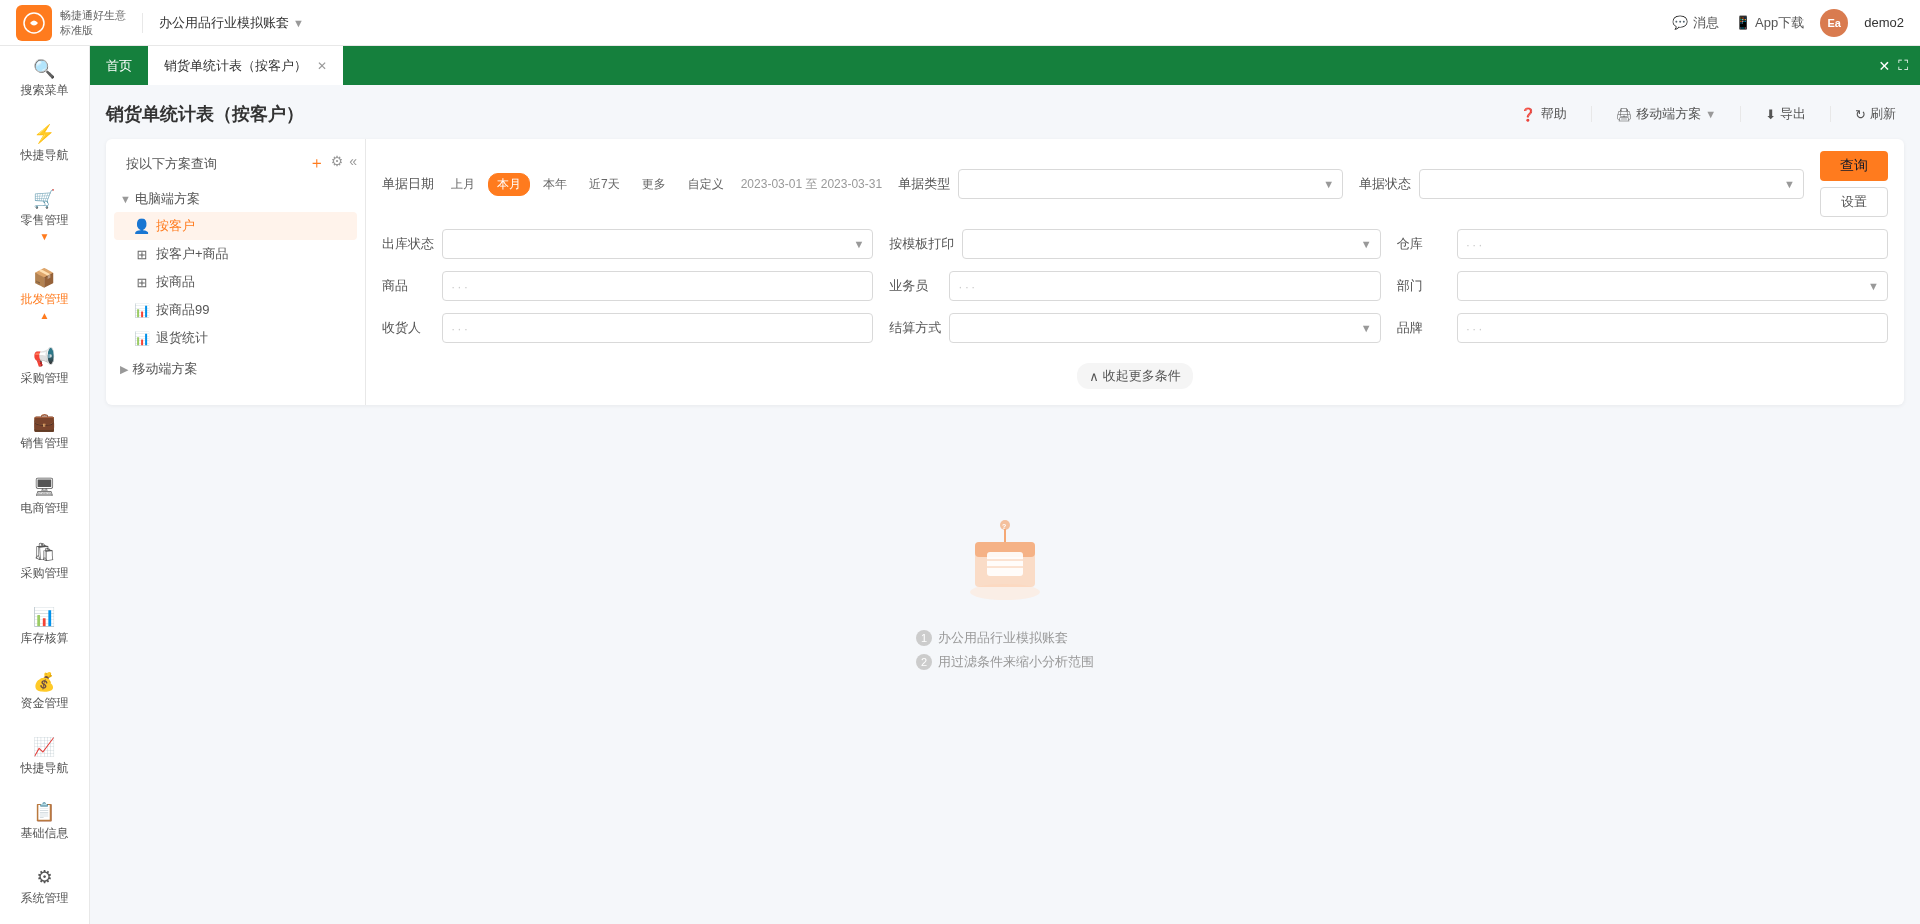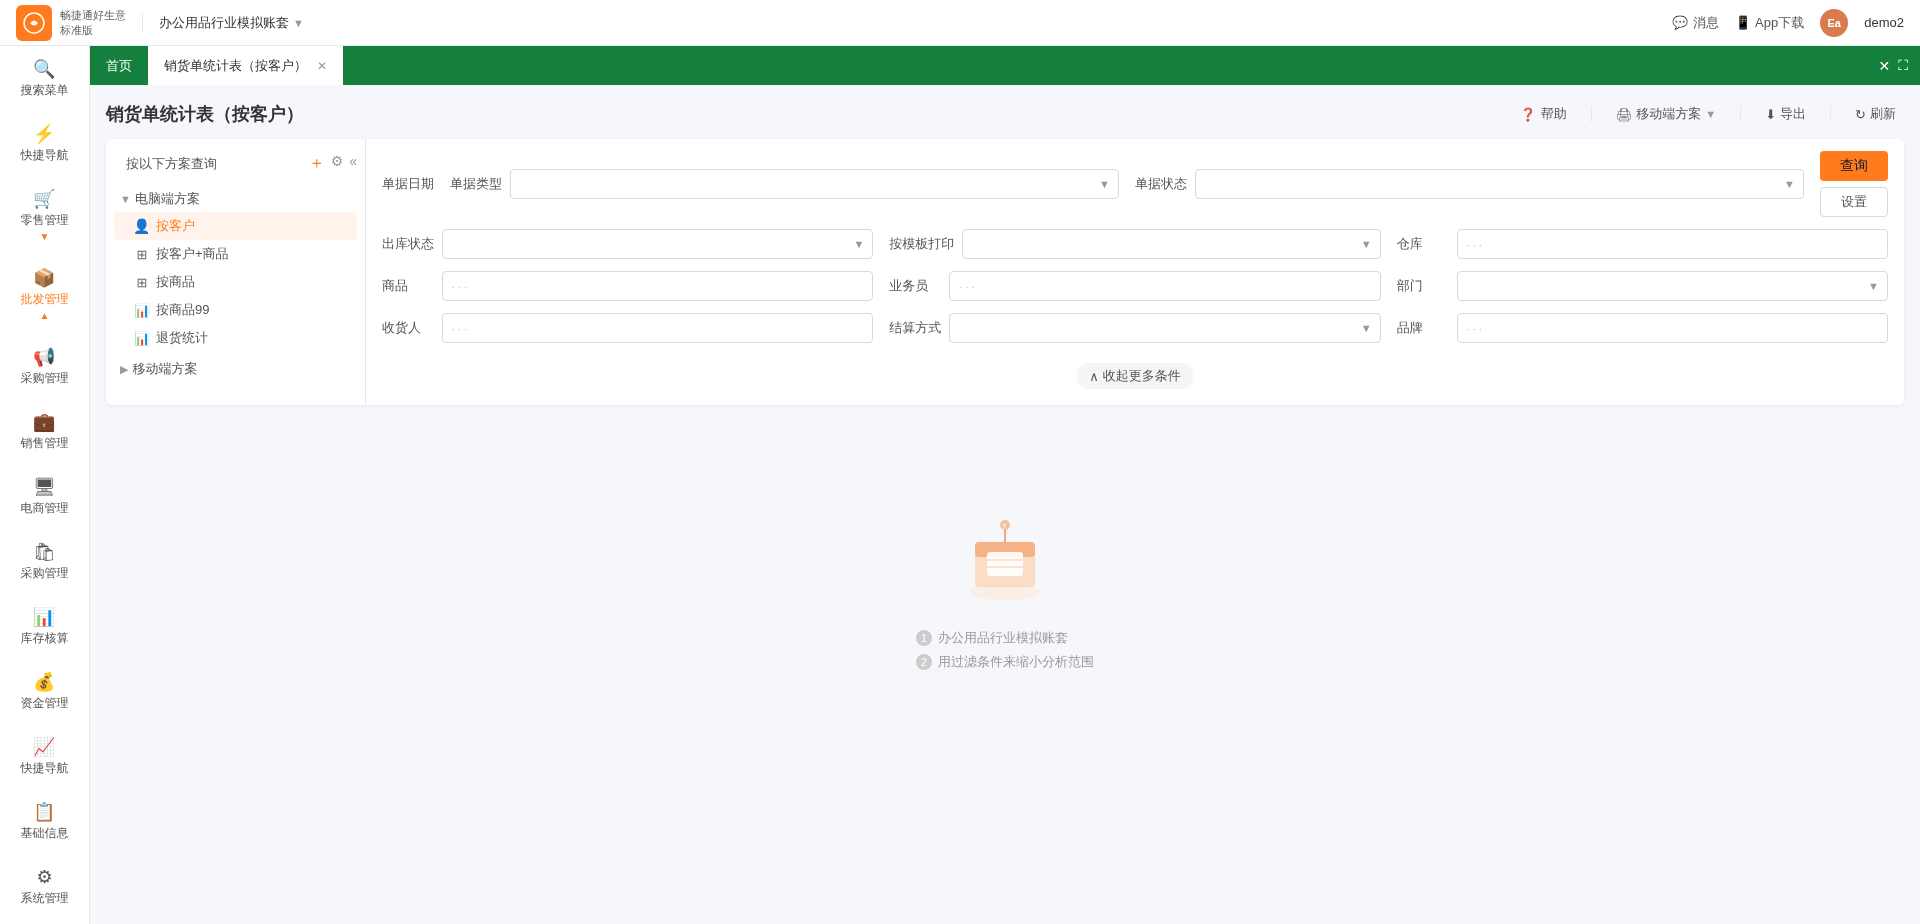--- a/index.html
+++ b/index.html
@@ -287,20 +287,29 @@
                   <span>移动端方案</span>
                 </div>
               </div>
             </div>
 
             <div class="filter-right">
 
               <div class="filter-row">
                 <div class="filter-field" style="flex:none;align-items:center;gap:8px;justify-content:space-between;">
                   <span class="filter-label">单据日期</span>
+                  <div class="date-btns">
+                    <span class="date-btn">上月</span>
+                    <span class="date-btn active">本月</span>
+                    <span class="date-btn">本年</span>
+                    <span class="date-btn">近7天</span>
+                    <span class="date-btn">更多</span>
+                    <span class="date-btn">自定义</span>
+                    <span class="date-range">2023-03-01 至 2023-03-31</span>
+                  </div>
                 </div>
                 <div class="filter-field">
                   <span class="filter-label">单据类型</span>
                   <div class="filter-input">
                     <span class="placeholder"></span>
                     <span class="arrow">▼</span>
                   </div>
                 </div>
                 <div class="filter-field">
                   <span class="filter-label">单据状态</span>

